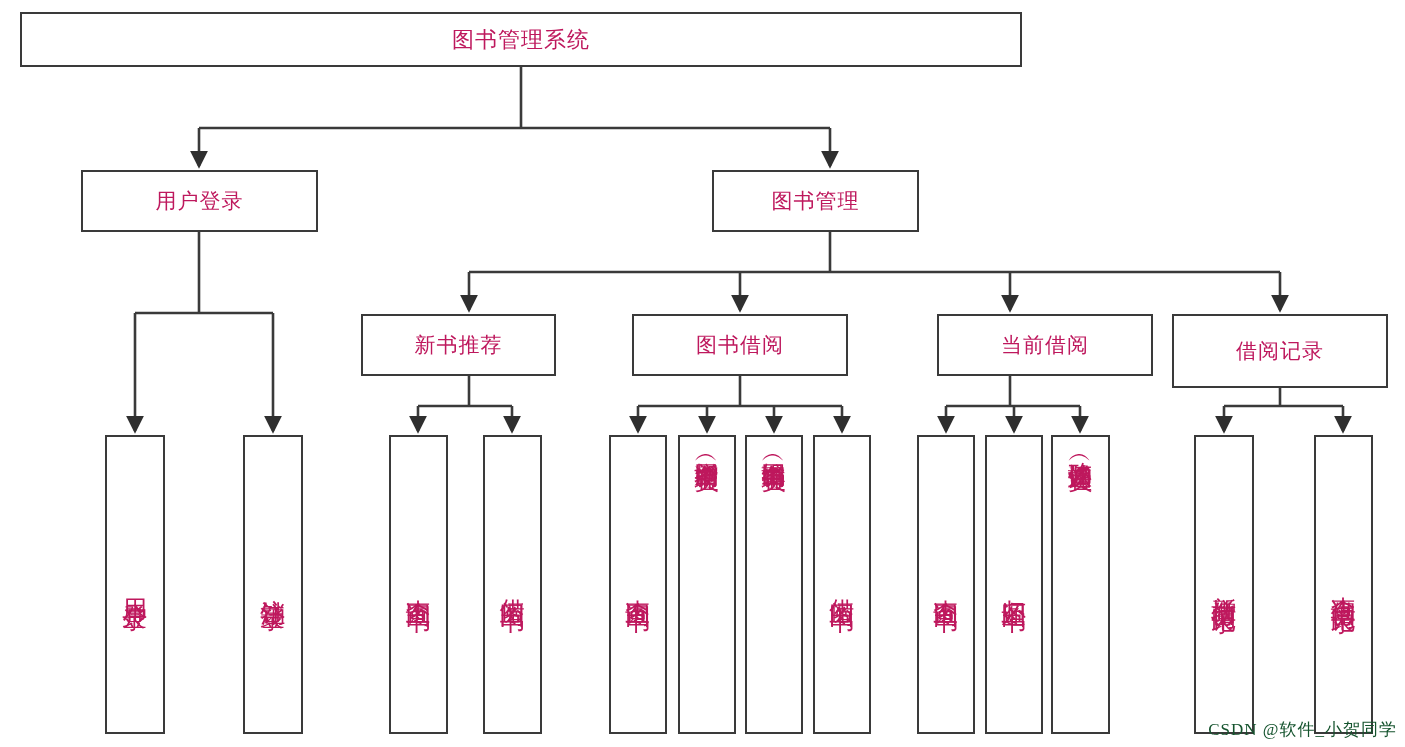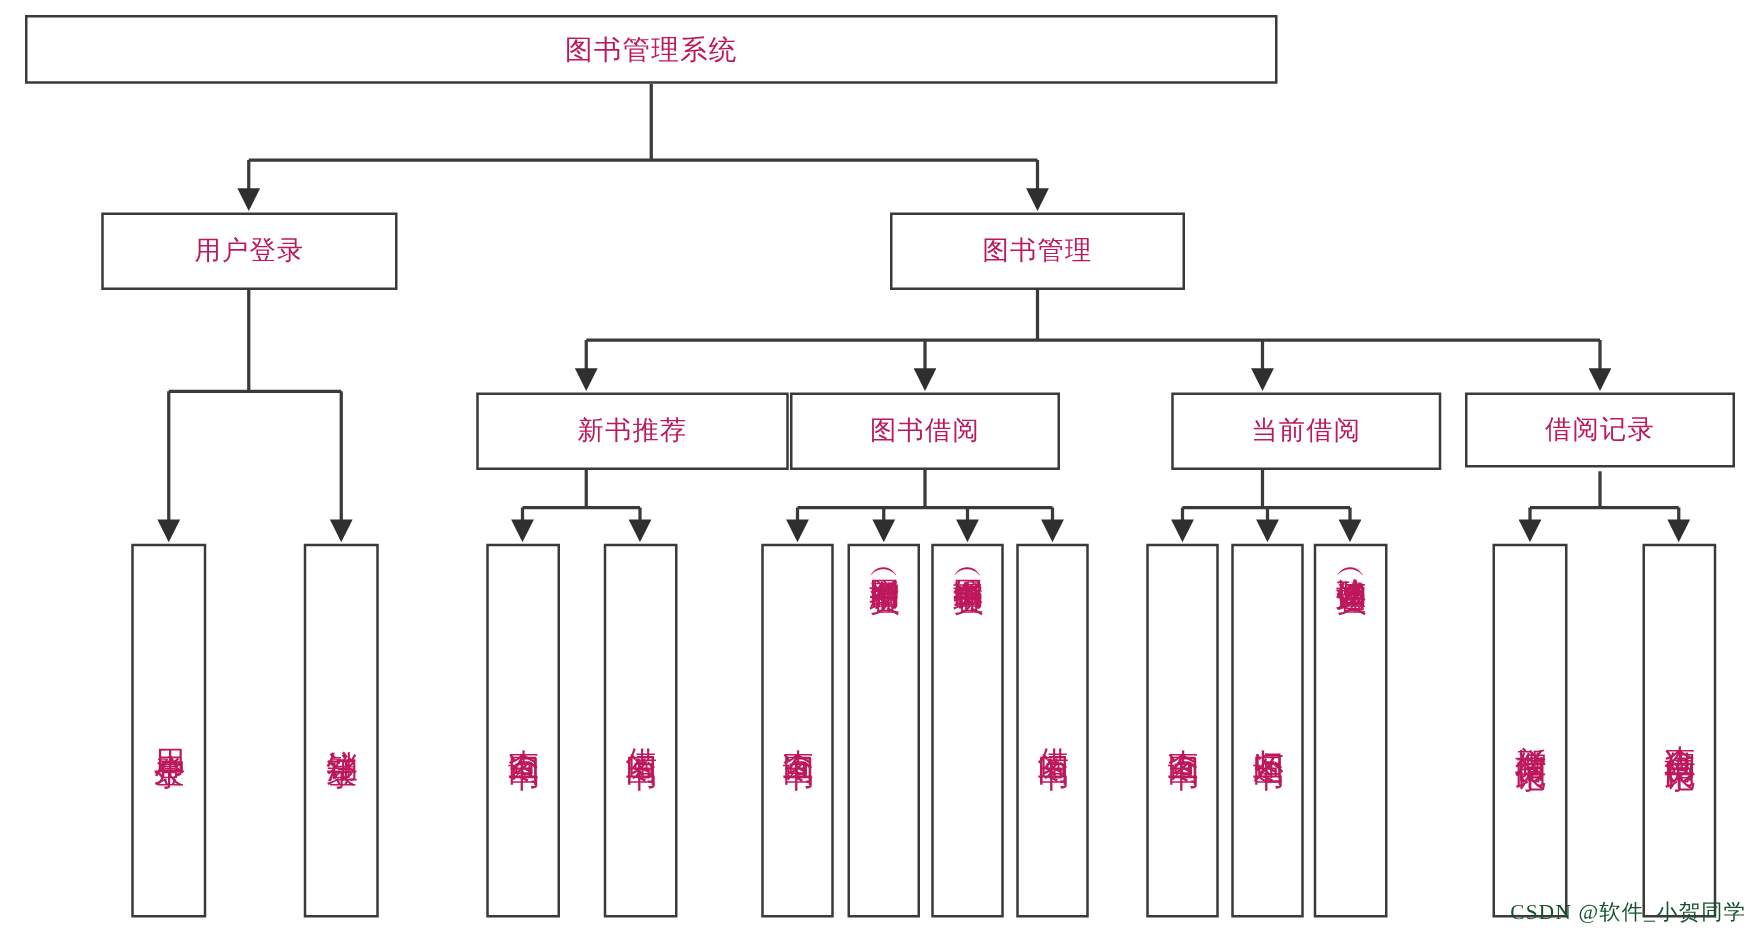--- a/index.html
+++ b/index.html
@@ -136,34 +136,34 @@
     </g>
   </svg>
 
   <div class="node root horiz" style="left:20px; top:12px; width:1002px; height:55px;">
     <span class="label">图书管理系统</span>
   </div>
 
   <div class="node horiz" style="left:81px; top:170px; width:237px; height:62px;">
     <span class="label">用户登录</span>
   </div>
-  <div class="node horiz" style="left:712px; top:170px; width:236px; height:62px;">
+  <div class="node horiz" style="left:712px; top:170px; width:207px; height:62px;">
     <span class="label">图书管理</span>
   </div>
 
-  <div class="node horiz" style="left:381px; top:314px; width:250px; height:62px;">
+  <div class="node horiz" style="left:361px; top:314px; width:195px; height:62px;">
     <span class="label">新书推荐</span>
   </div>
   <div class="node horiz" style="left:632px; top:314px; width:216px; height:62px;">
     <span class="label">图书借阅</span>
   </div>
   <div class="node horiz" style="left:902px; top:314px; width:216px; height:62px;margin-left:35px;">
     <span class="label">当前借阅</span>
   </div>
-  <div class="node horiz" style="left:1172px; top:314px; width:216px; height:60px;">
+  <div class="node horiz" style="left:1172px; top:314px; width:216px; height:74px;">
     <span class="label">借阅记录</span>
   </div>
 
   <div class="node vert centered" style="left:105px; top:435px; width:60px; height:299px;">
     <span class="label">用户登录</span>
   </div>
   <div class="node vert centered" style="left:243px; top:435px; width:60px; height:299px;">
     <span class="label">注销登录</span>
   </div>
 

